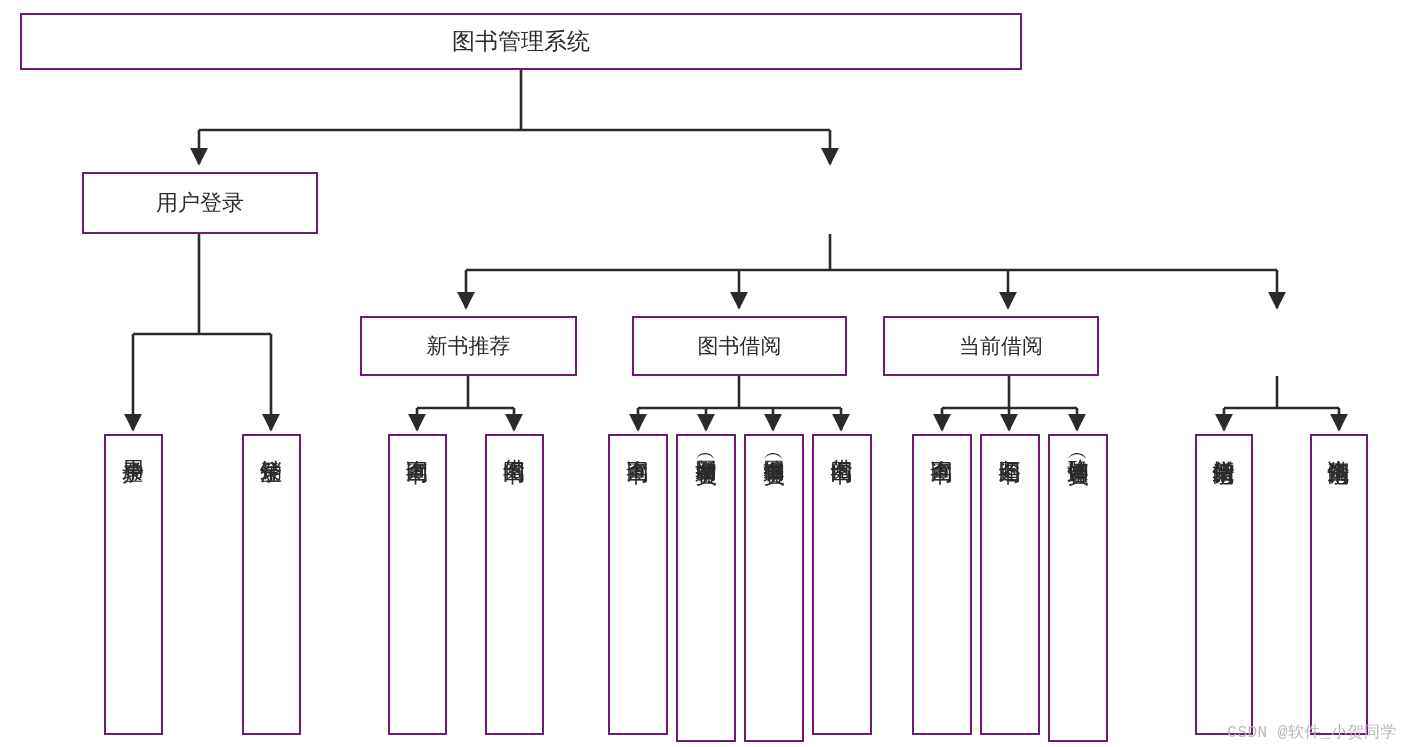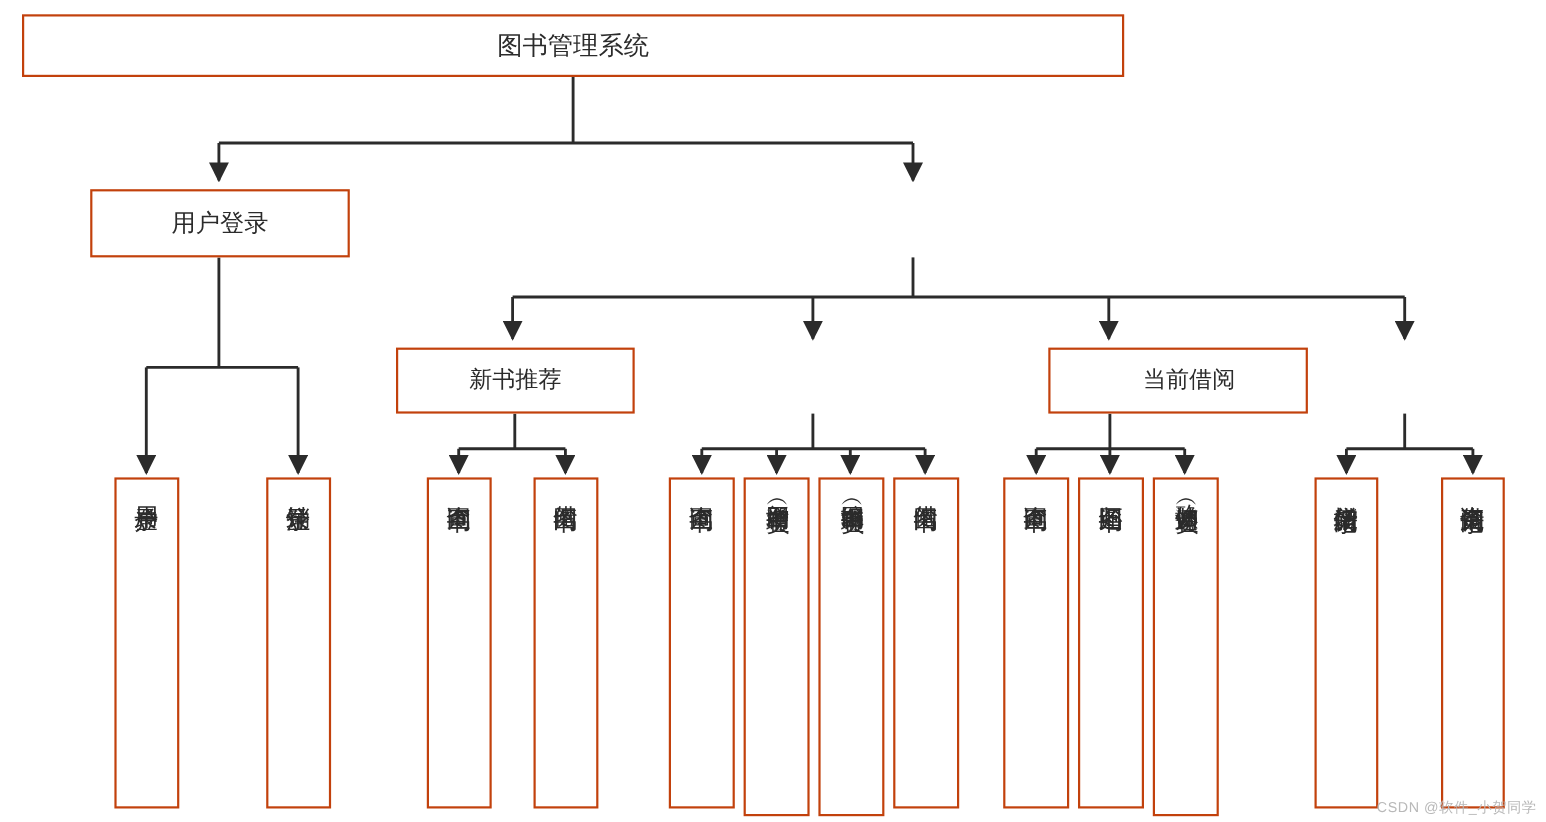--- a/index.html
+++ b/index.html
@@ -22,21 +22,21 @@
     left: 0;
     top: 0;
     width: 1405px;
     height: 747px;
     pointer-events: none;
   }
   .node {
     position: absolute;
     box-sizing: border-box;
     background: #ffffff;
-    border: 2px solid #c2410c;
+    border: 2px solid #701a75;
     display: flex;
     align-items: center;
     justify-content: center;
     color: #2b2b2b;
   }
   .node .label {
     text-align: center;
     line-height: 1.18;
     white-space: nowrap;
   }
@@ -54,24 +54,25 @@
     text-orientation: upright;
     letter-spacing: 1px;
     line-height: 1.05;
     white-space: pre;
   }
   .node-leaf.tall .label { font-size: 21px; }
   #watermark {
     position: absolute;
     right: 8px;
     bottom: 4px;
-    font-size: 13px;
+    font-size: 16px;
     color: #b9b9b9;
     letter-spacing: 0.5px;
     white-space: nowrap;
+    font-family: Liberation Mono, monospace;
   }
 </style>
 </head>
 <body>
 
 <div id="diagram-root">
 
   <svg id="edge-layer" viewBox="0 0 1405 747" xmlns="http://www.w3.org/2000/svg">
     <defs>
       <marker id="arw" viewBox="0 0 10 10" refX="9" refY="5" markerWidth="7" markerHeight="7" orient="auto-start-reverse">
@@ -126,21 +127,24 @@
     <span class="label">图书管理系统</span>
   </div>
 
   <div class="node node-l1" style="left:82px; top:172px; width:236px; height:62px;">
     <span class="label">用户登录</span>
   </div>
 
   <div class="node node-l2" style="left:360px; top:316px; width:217px; height:60px;">
     <span class="label">新书推荐</span>
   </div>
-  <div class="node node-l2" style="left:953px; top:316px; width:236px; height:60px;padding-left:20px;">
+  <div class="node node-l2" style="left:632px; top:316px; width:215px; height:60px;">
+    <span class="label">图书借阅</span>
+  </div>
+  <div class="node node-l2" style="left:883px; top:316px; width:216px; height:60px;padding-left:20px;">
     <span class="label">当前借阅</span>
   </div>
 
   <div class="node node-leaf" style="left:104px; top:434px; width:59px; height:301px;">
     <span class="label">用户登录</span>
   </div>
   <div class="node node-leaf" style="left:242px; top:434px; width:59px; height:301px;">
     <span class="label">注销登录</span>
   </div>
 

